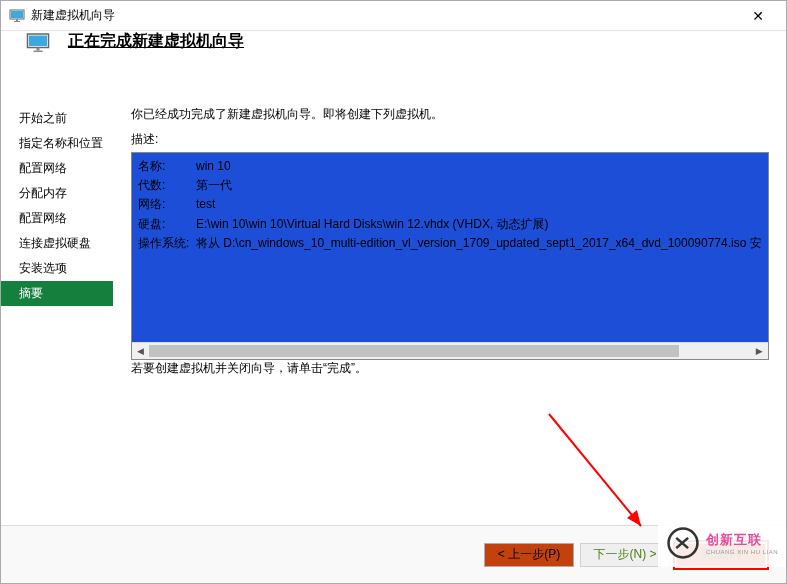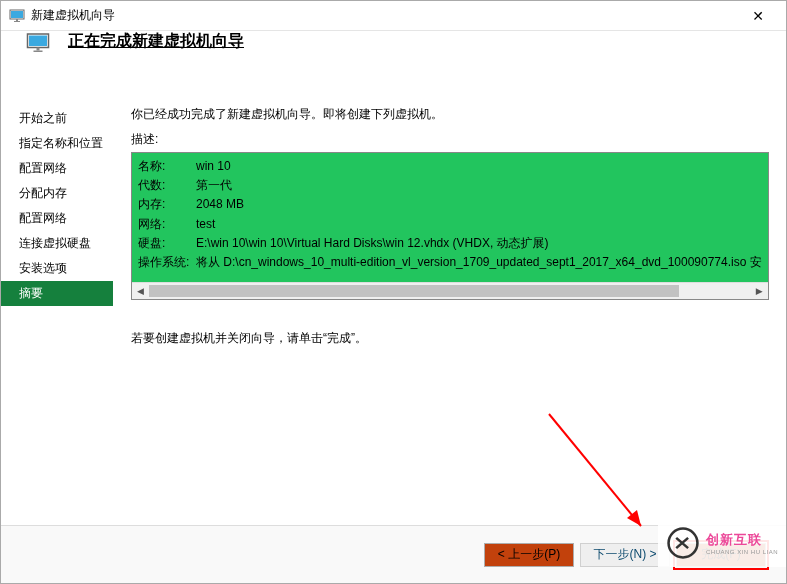--- a/index.html
+++ b/index.html
@@ -73,22 +73,22 @@
   .content {
     flex: 1;
     padding: 10px 22px 10px 18px;
     position: relative;
   }
   .content .intro { margin-bottom: 8px; }
   .content .desc-label { margin-bottom: 4px; }
 
   .summary-box {
     border: 1px solid #888;
-    background: #22c55e;
-    height: 148px;
+    background: #1d4ed8;
+    height: 208px;
     overflow: hidden;
     position: relative;
   }
   .summary-inner {
     padding: 4px 6px;
     white-space: nowrap;
   }
   .summary-row { display: flex; line-height: 1.6; }
   .summary-row .k { width: 58px; }
   .summary-row .v { flex: 1; }
@@ -105,21 +105,21 @@
   .hscroll .arrow {
     width: 17px; display: flex; align-items: center; justify-content: center;
     font-size: 9px; color: #555; background: #f0f0f0;
   }
   .hscroll .track { flex: 1; position: relative; }
   .hscroll .thumb {
     position: absolute; top: 2px; bottom: 2px; left: 0;
     width: 88%; background: #c2c2c2;
   }
 
-  .instr { margin-top: 30px; }
+  .instr { }
 
   .footer {
     position: absolute;
     left: 0; right: 0; bottom: 0;
     height: 58px;
     border-top: 1px solid #ddd;
     display: flex;
     justify-content: flex-end;
     align-items: center;
     padding-right: 20px;
@@ -129,21 +129,21 @@
   .btn {
     min-width: 90px;
     height: 24px;
     border: 1px solid #adadad;
     background: #c2410c;
     font-size: 12px;
     font-family: inherit;
     padding: 0 12px;
   }
   .btn[disabled] {
-    color: #0c4a6e;
+    color: #4d7c0f;
     background: #efefef;
     border-color: #d0d0d0;
   }
   .btn.highlight-red {
     outline: 2px solid #ff0000;
     outline-offset: 1px;
   }
 
   
   .annotation {
@@ -223,24 +223,20 @@
         <div class="summary-inner">
           <div class="summary-row">
             <span class="k">名称:</span>
             <span class="v">win 10</span>
           </div>
           <div class="summary-row">
             <span class="k">代数:</span>
             <span class="v">第一代</span>
           </div>
           <div class="summary-row">
-            <span class="k">内存:</span>
-            <span class="v">2048 MB</span>
-          </div>
-          <div class="summary-row">
             <span class="k">网络:</span>
             <span class="v">test</span>
           </div>
           <div class="summary-row">
             <span class="k">硬盘:</span>
             <span class="v">E:\win 10\win 10\Virtual Hard Disks\win 12.vhdx (VHDX, 动态扩展)</span>
           </div>
           <div class="summary-row">
             <span class="k">操作系统:</span>
             <span class="v">将从 D:\cn_windows_10_multi-edition_vl_version_1709_updated_sept1_2017_x64_dvd_100090774.iso 安</span>

